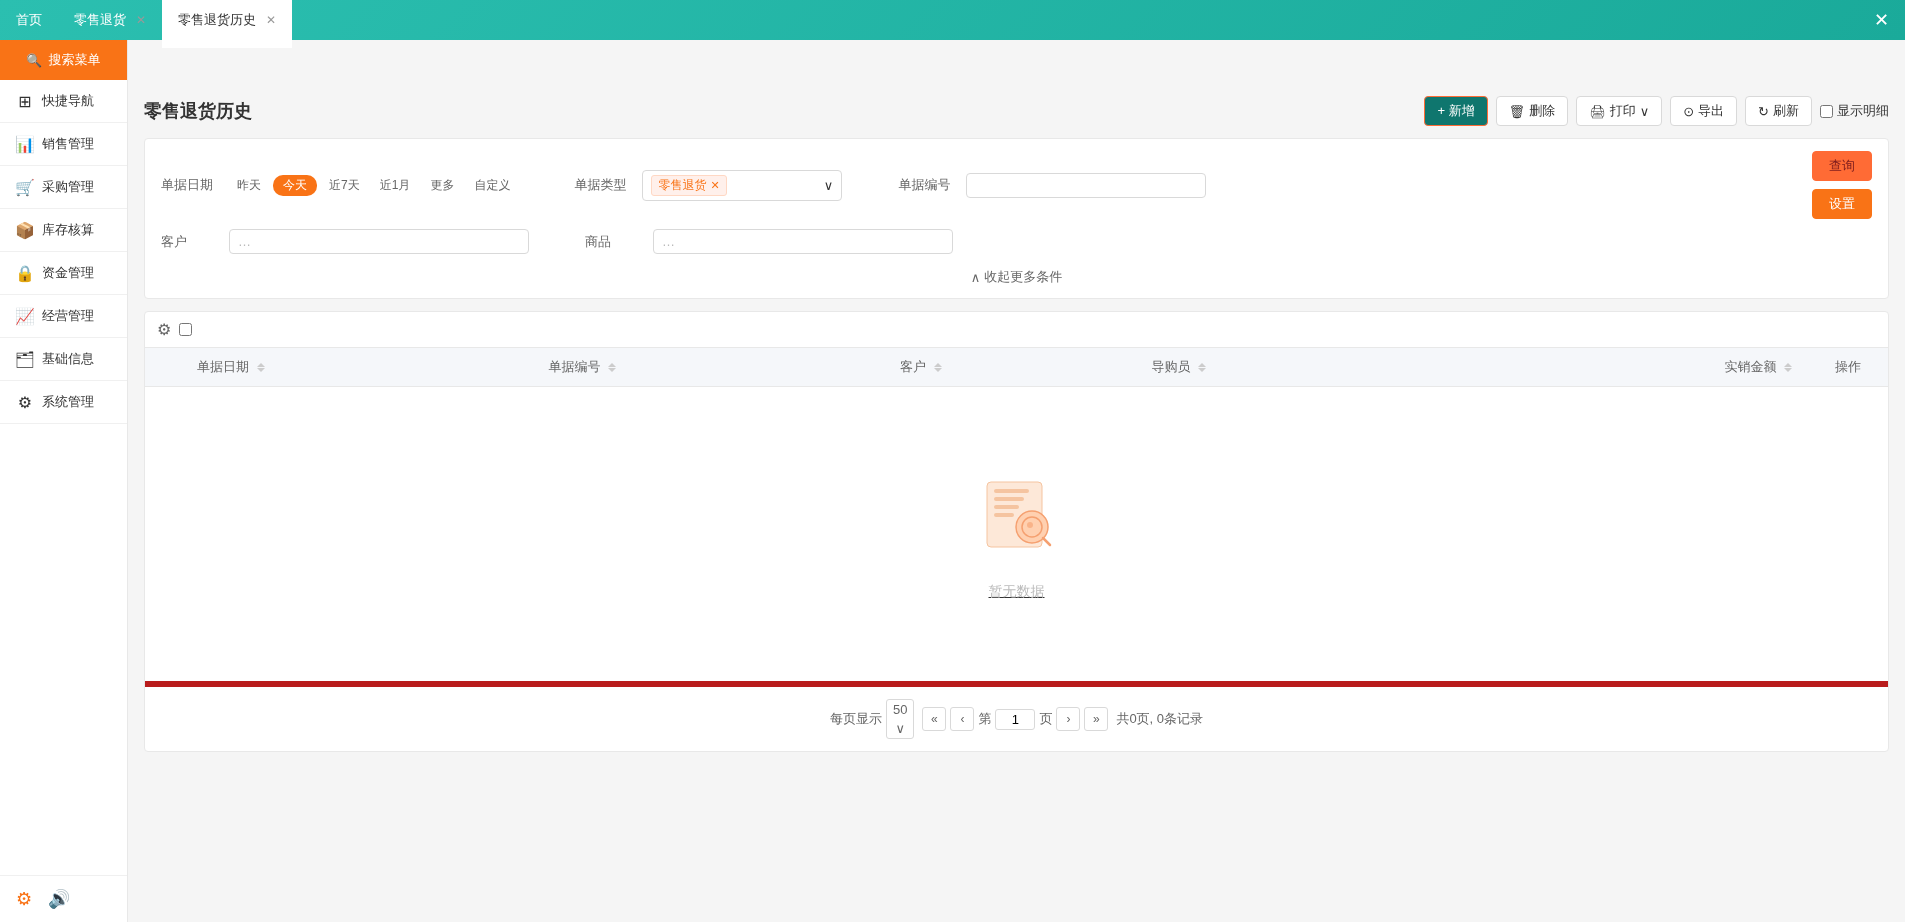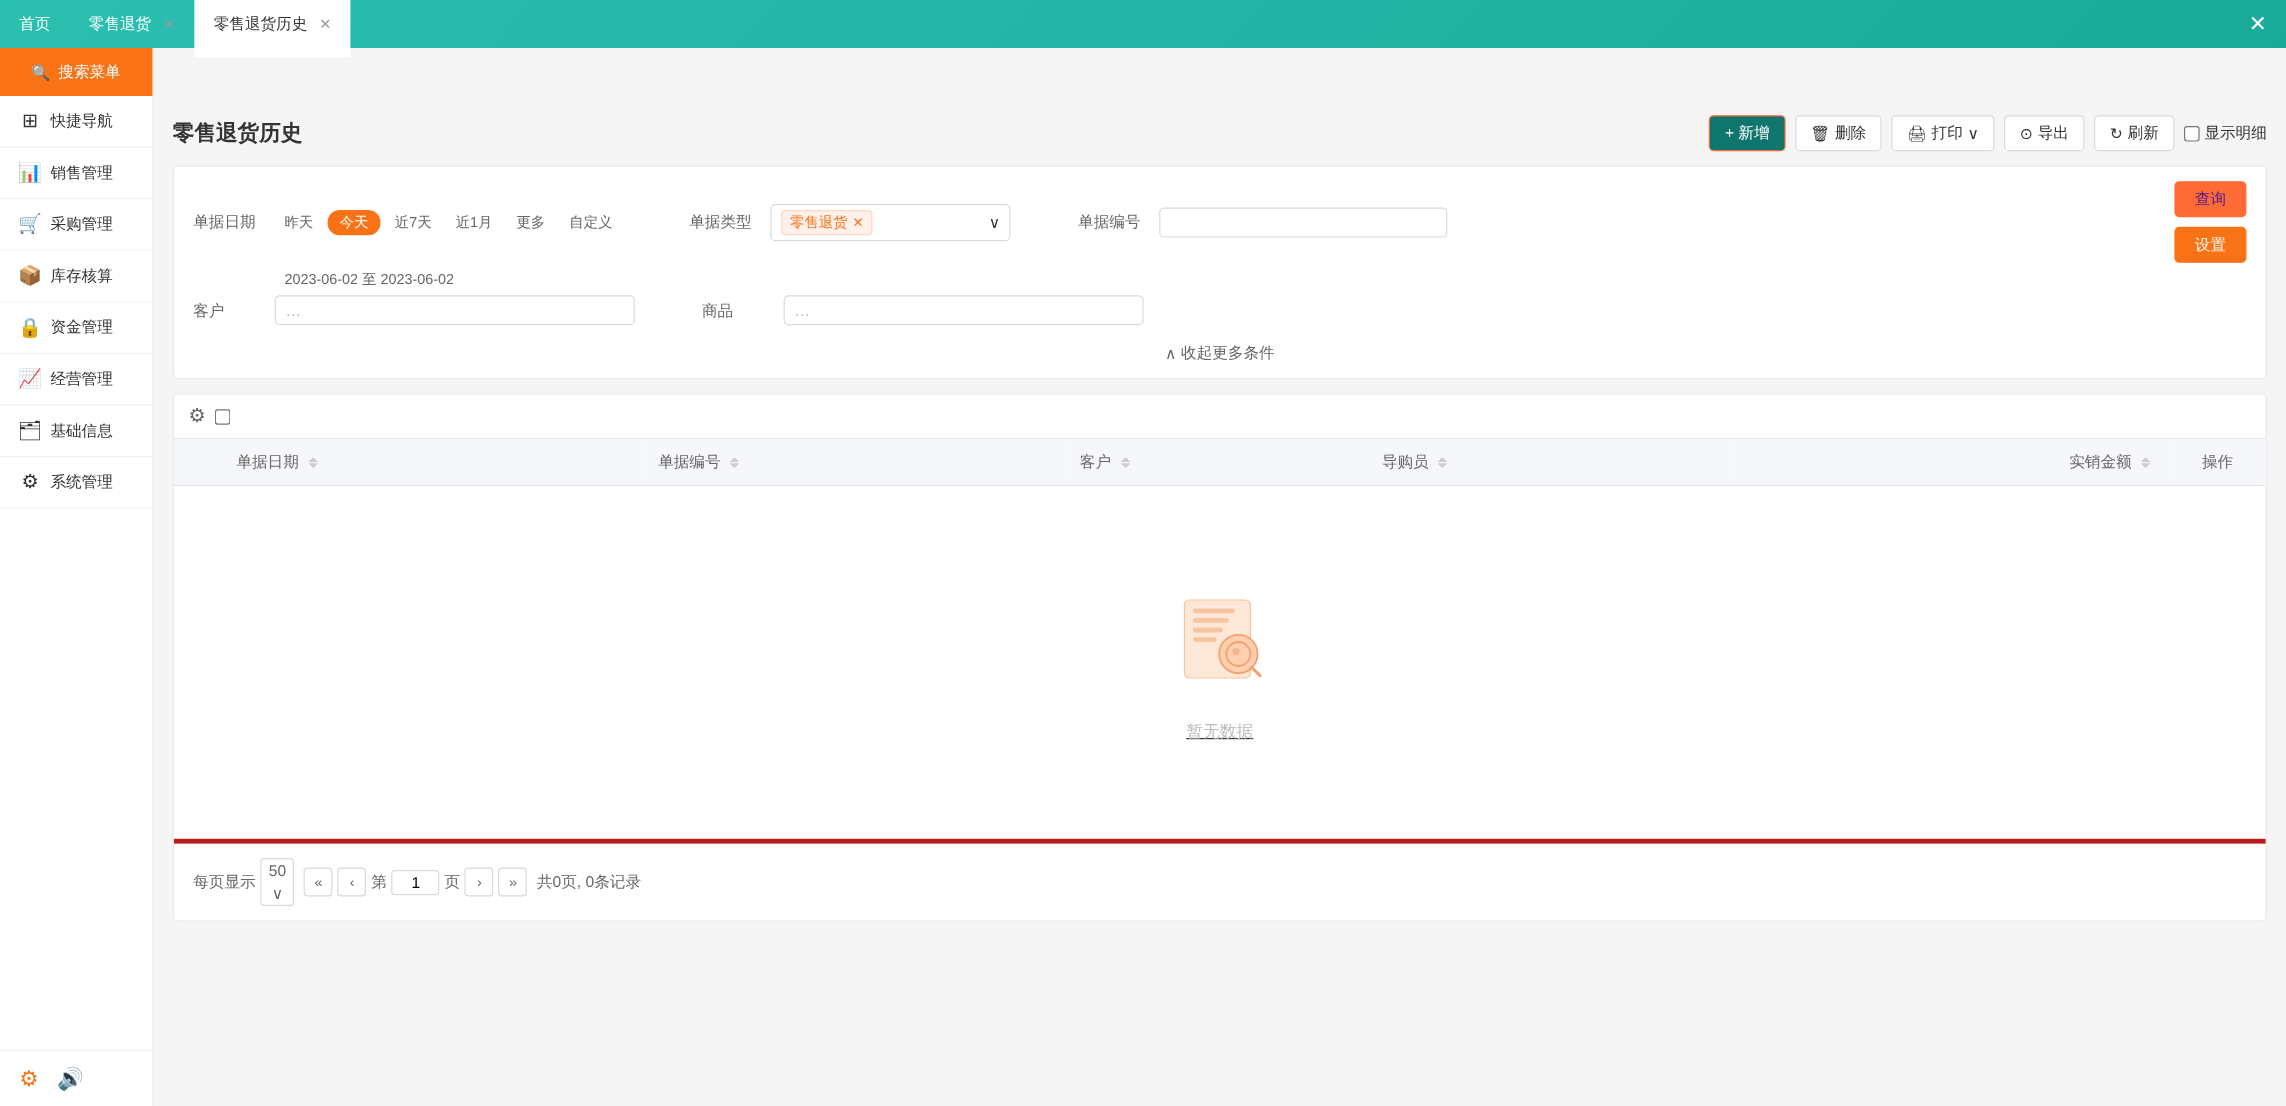--- a/index.html
+++ b/index.html
@@ -136,21 +136,21 @@
       background: #fff;
       color: #333;
     }
     .btn-primary {
       background: #0f766e;
       color: #fff;
       border-color: #ff6b35;
     }
     .btn-query {
       background: #ff6b35;
-      color: #4c1d95;
+      color: #7f1d1d;
       border-color: #ff6b35;
       min-width: 60px;
       justify-content: center;
     }
     .btn-setup {
       background: #f97316;
       color: #fff;
       border-color: #f97316;
       min-width: 60px;
       justify-content: center;
@@ -346,26 +346,26 @@
     }
     .empty-text {
       font-size: 14px;
       color: #bbb;
     }
 
     
     .pagination {
       display: flex;
       align-items: center;
-      justify-content: flex-start;
+      justify-content: center;
       padding: 12px 16px;
       gap: 8px;
       font-size: 13px;
       color: #666;
-      border-top: 4px solid #b91c1c;
+      border-top: 6px solid #b91c1c;
     }
     .page-size-select {
       display: flex;
       align-items: center;
       gap: 4px;
     }
     .page-size-box {
       border: 1px solid #d9d9d9;
       border-radius: 3px;
       padding: 2px 6px;
@@ -532,24 +532,20 @@
       <div style="margin-left: auto; display: flex; gap: 8px; flex-direction: column;">
         <button class="btn btn-query">
           <span>查询</span>
         </button>
         <button class="btn btn-setup">
           <span>设置</span>
         </button>
       </div>
     </div>
 
-    <div class="filter-row" style="margin-top: -6px; margin-bottom: 4px;">
-      <div style="width: 60px;"></div>
-      <span class="date-range-text">2023-06-02 至 2023-06-02</span>
-    </div>
 
     <div class="filter-row">
       <div class="filter-item">
         <span class="filter-label">客户</span>
         <div class="filter-input-placeholder">
           <span style="color:#bbb;">…</span>
         </div>
       </div>
       <div class="filter-item" style="margin-left: 40px;">
         <span class="filter-label">商品</span>

